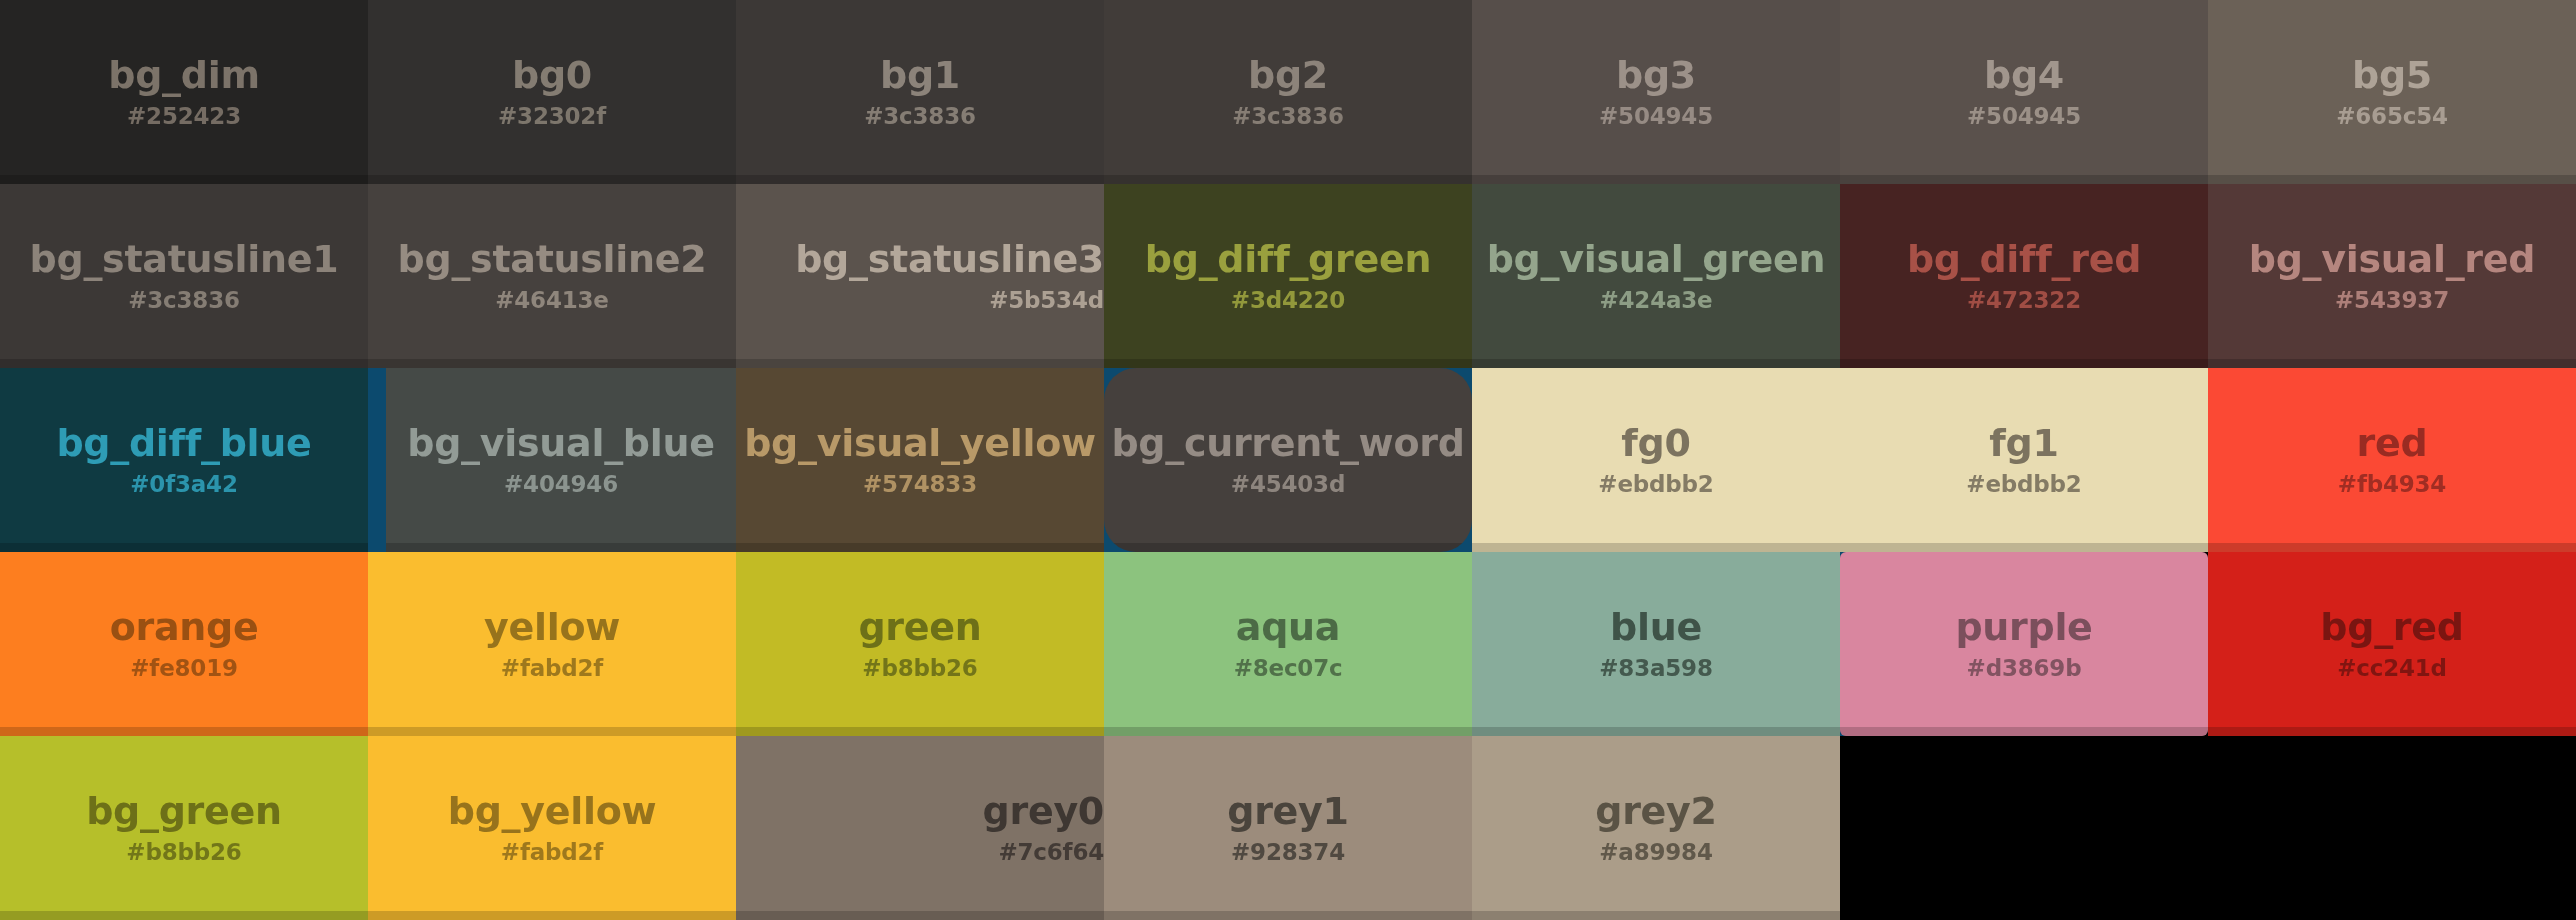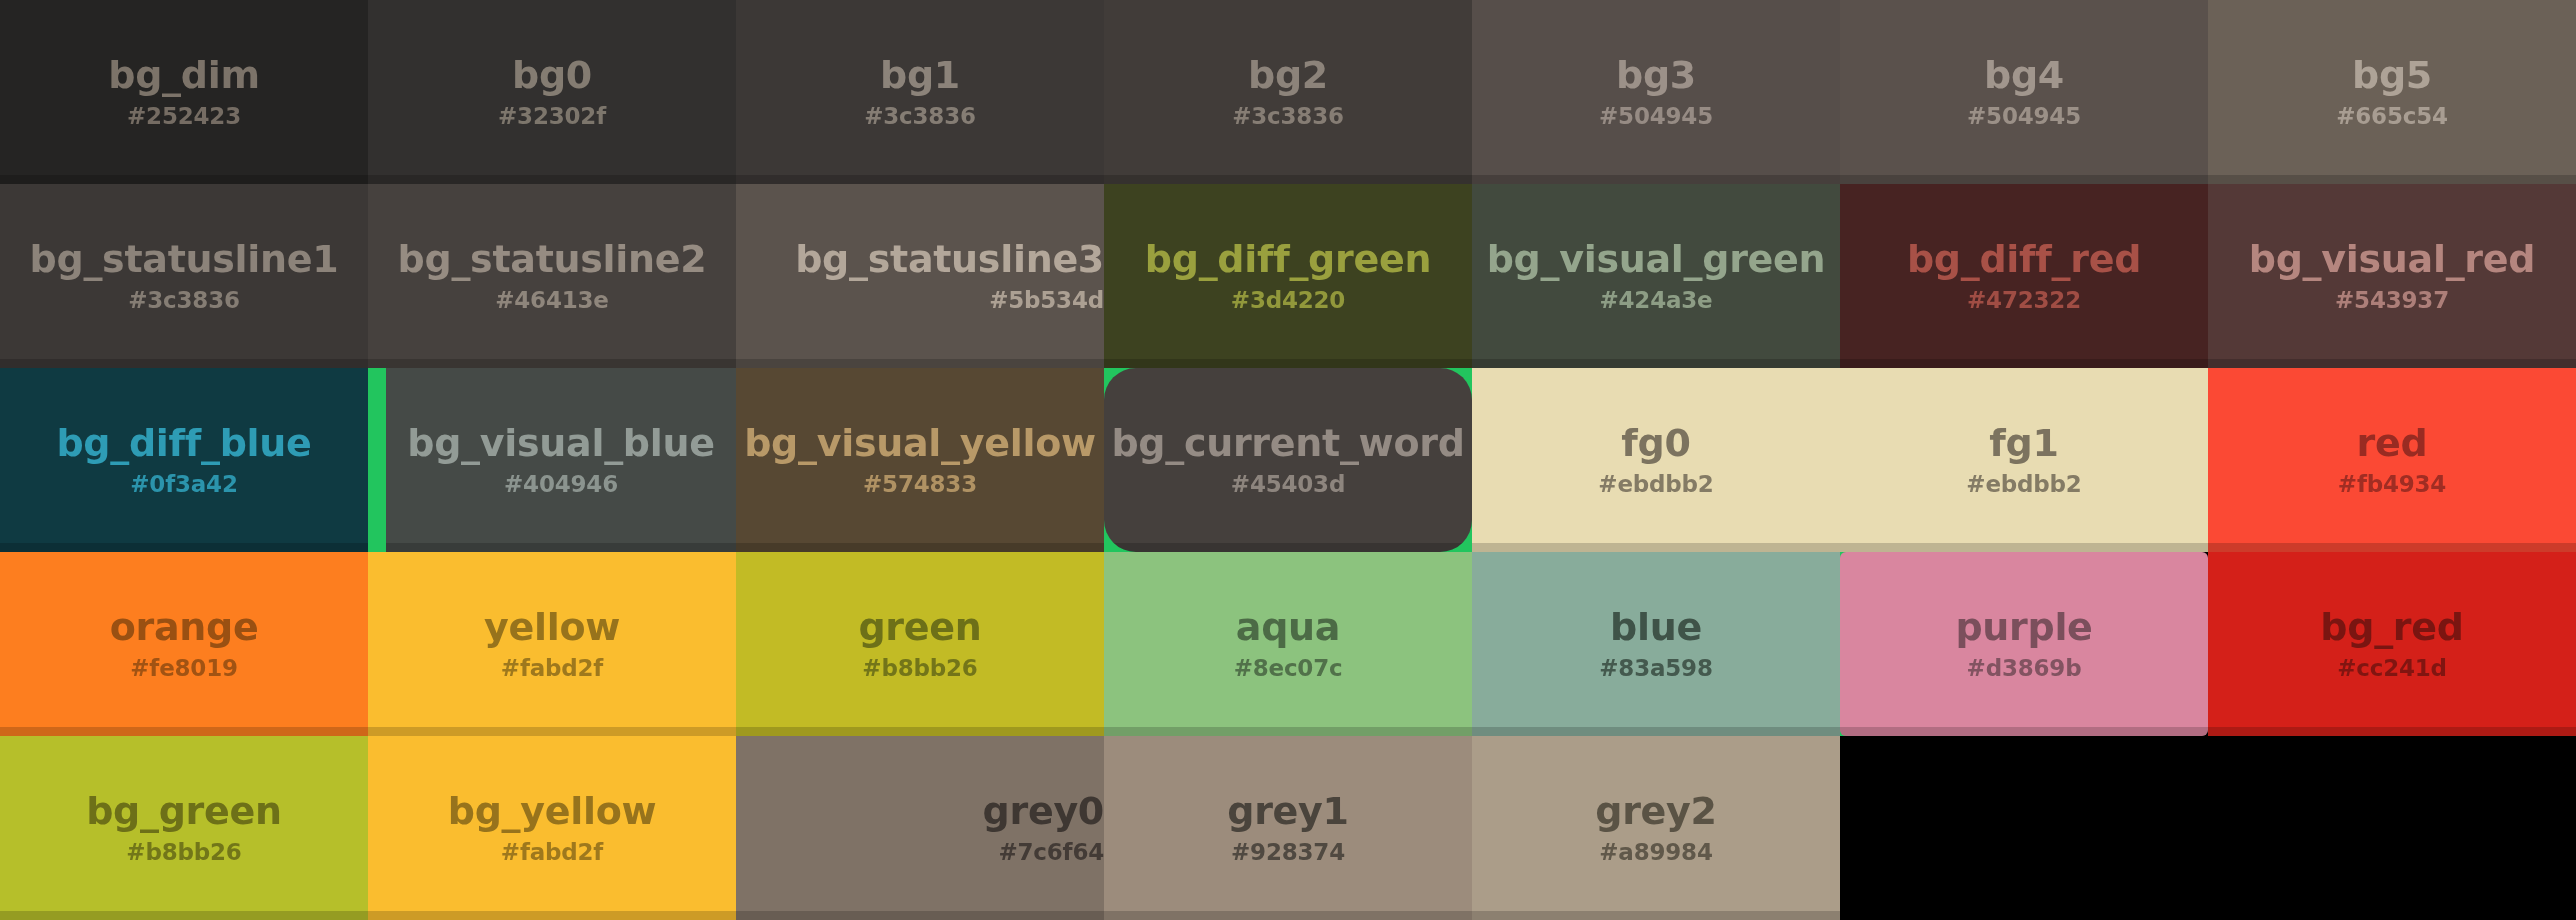--- a/index.html
+++ b/index.html
@@ -14,21 +14,21 @@
   body {
     font-family: "DejaVu Sans", sans-serif;
   }
 
   #palette-grid {
     width: 2128px;
     height: 920px;
     display: grid;
     grid-template-columns: 368px 368px 368px 368px 368px 368px 368px;
     grid-template-rows: 184px 184px 184px 184px 184px;
-    background: #22c55e;
+    background: #0c4a6e;
   }
 
   .swatch {
     position: relative;
     display: flex;
     flex-direction: column;
     align-items: center;
     justify-content: center;
     overflow: hidden;
     height: 184px;

